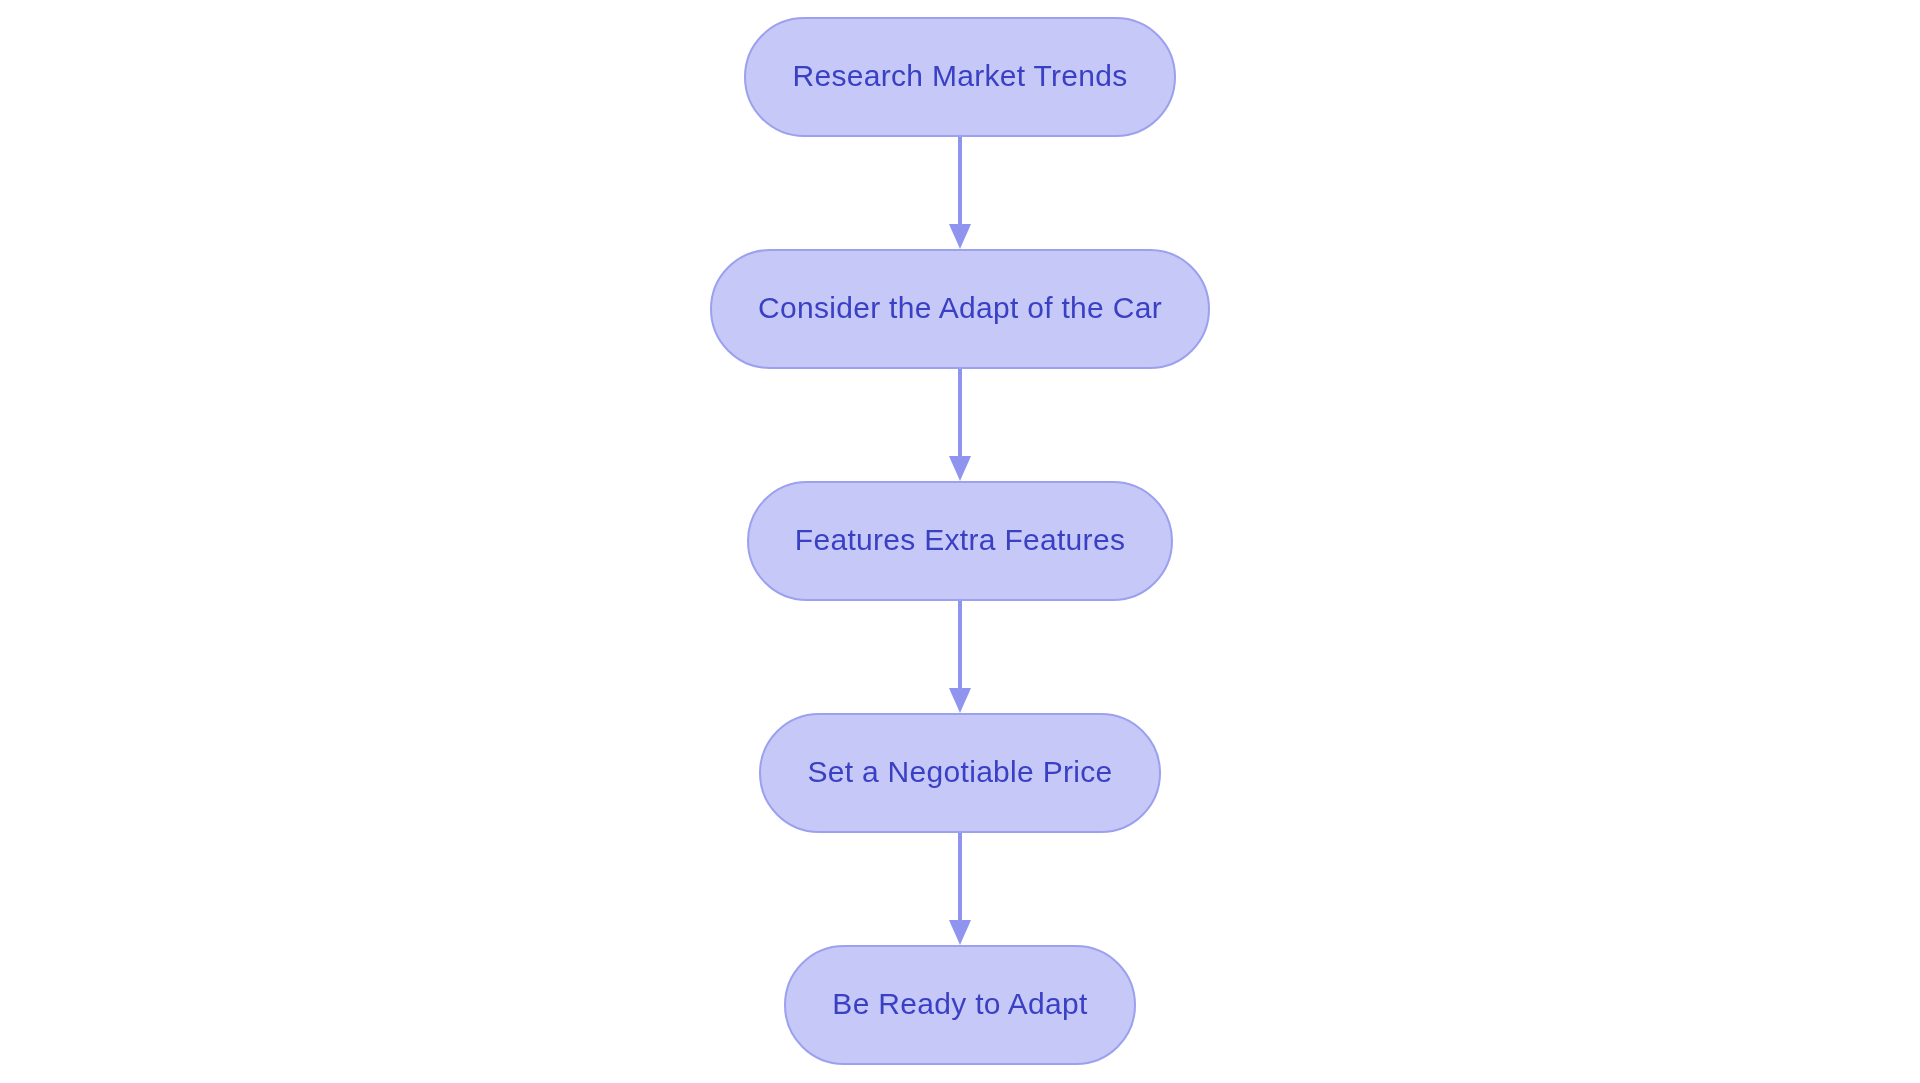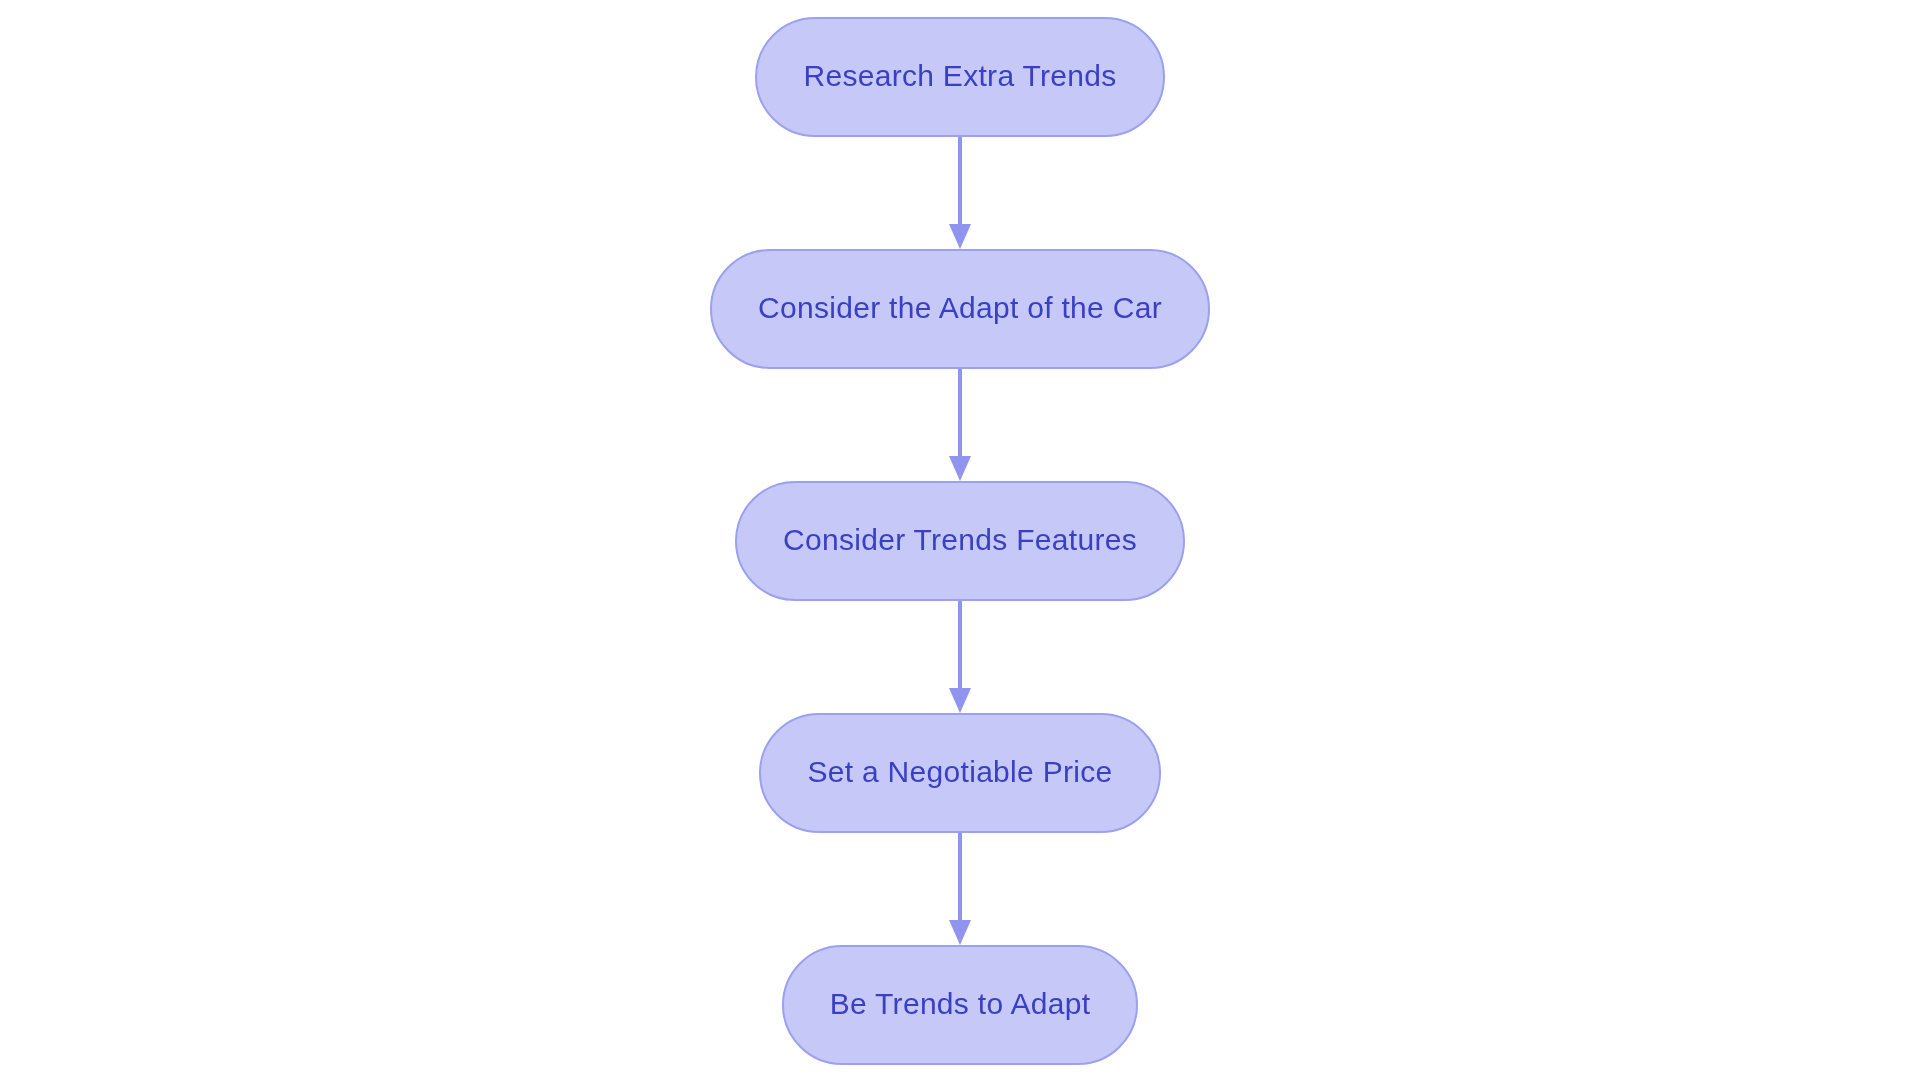--- a/index.html
+++ b/index.html
@@ -65,43 +65,43 @@
     border-right: 11px solid transparent;
     border-top: 25px solid var(--arrow);
     flex: 0 0 auto;
   }
 </style>
 </head>
 <body>
 
 <div class="canvas" id="flow">
     <div class="node">
-      <span class="node-label">Research Extra Trends</span>
+      <span class="node-label">Research Market Trends</span>
     </div>
     <div class="arrow">
       <div class="line"></div>
       <div class="head"></div>
     </div>
     <div class="node">
       <span class="node-label">Consider the Adapt of the Car</span>
     </div>
     <div class="arrow">
       <div class="line"></div>
       <div class="head"></div>
     </div>
     <div class="node">
-      <span class="node-label">Consider Trends Features</span>
+      <span class="node-label">Features Extra Features</span>
     </div>
     <div class="arrow">
       <div class="line"></div>
       <div class="head"></div>
     </div>
     <div class="node">
       <span class="node-label">Set a Negotiable Price</span>
     </div>
     <div class="arrow">
       <div class="line"></div>
       <div class="head"></div>
     </div>
     <div class="node">
-      <span class="node-label">Be Trends to Adapt</span>
+      <span class="node-label">Be Ready to Adapt</span>
     </div>
   </div>
 
 </body></html>

